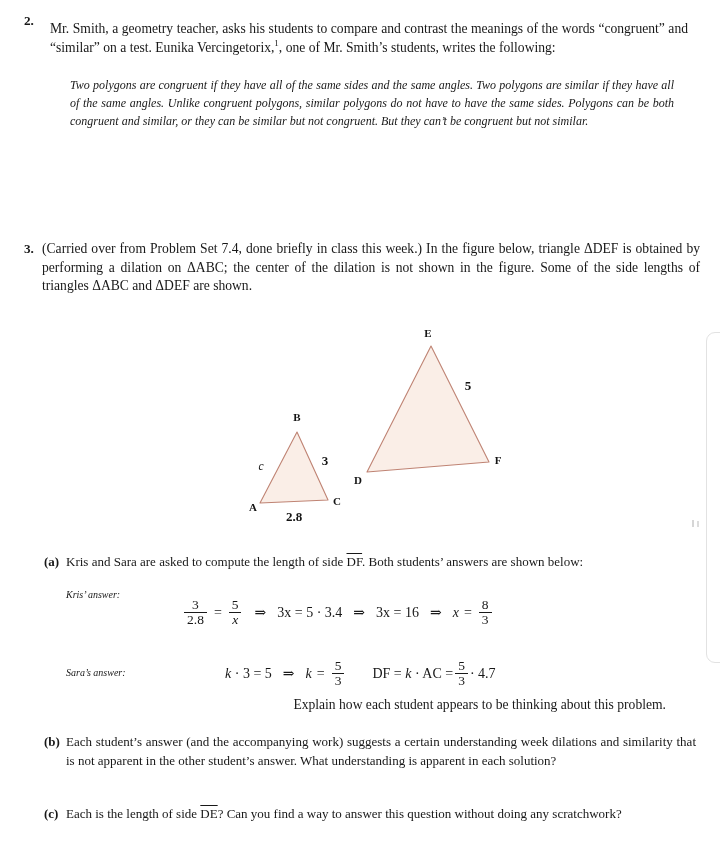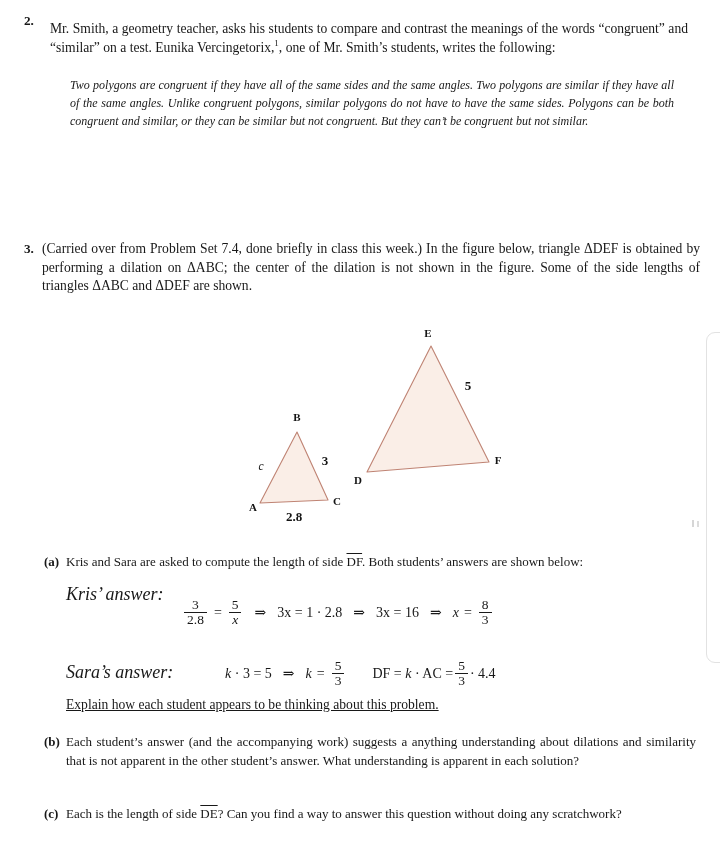--- a/index.html
+++ b/index.html
@@ -128,21 +128,21 @@
 
   .overline {
     text-decoration: overline;
     text-decoration-thickness: 1px;
   }
 
   
   .answer-label {
     position: absolute;
     font-style: italic;
-    font-size: 18px;
+    font-size: 10px;
     line-height: 17px;
   }
 
   
   .mathrow {
     position: absolute;
     display: flex;
     align-items: center;
     font-family: "Liberation Serif", "DejaVu Serif", serif;
     font-size: 14px;
@@ -259,21 +259,21 @@
     <span class="frac">
       <span class="num">3</span>
       <span class="den">2.8</span>
     </span>
     <span class="op">=</span>
     <span class="frac">
       <span class="num">5</span>
       <span class="den mi">x</span>
     </span>
     <span class="arrow">⇒</span>
-    <span>3x = 1 · 2.8</span>
+    <span>3x = 5 · 3.4</span>
     <span class="arrow">⇒</span>
     <span>3x = 16</span>
     <span class="arrow">⇒</span>
     <span class="mi">x</span>
     <span class="op">=</span>
     <span class="frac">
       <span class="num">8</span>
       <span class="den">3</span>
     </span>
   </div>
@@ -290,30 +290,30 @@
     <span class="frac">
       <span class="num">5</span>
       <span class="den">3</span>
     </span>
     <span class="gap-lg"></span>
     <span>DF = <span class="mi">k</span> · AC =</span>
     <span class="frac">
       <span class="num">5</span>
       <span class="den">3</span>
     </span>
-    <span>· 4.4</span>
-  </div>
-
-  <div class="para" style="left:66px; top:696px; width:600px; text-align:left;text-decoration:underline;">
+    <span>· 4.7</span>
+  </div>
+
+  <div class="para" style="left:66px; top:696px; width:600px; text-align:right;">
     <span>Explain how each student appears to be thinking about this problem.</span>
   </div>
 
   <div class="subpart" style="left:44px; top:733px; width:652px;">
     <div class="sub-letter">(b)</div>
-    <div class="sub-body">Each student’s answer (and the accompanying work) suggests a anything understanding about dilations and similarity that is not apparent in the other student’s answer. What understanding is apparent in each solution?</div>
+    <div class="sub-body">Each student’s answer (and the accompanying work) suggests a certain understanding week dilations and similarity that is not apparent in the other student’s answer. What understanding is apparent in each solution?</div>
   </div>
 
   <div class="subpart" style="left:44px; top:805px; width:652px;">
     <div class="sub-letter">(c)</div>
     <div class="sub-body">
       <span>Each is the length of side </span><span class="overline">DE</span><span>? Can you find a way to answer this question without doing any scratchwork?</span>
     </div>
   </div>
 
   <div class="scan-artifact"></div>

